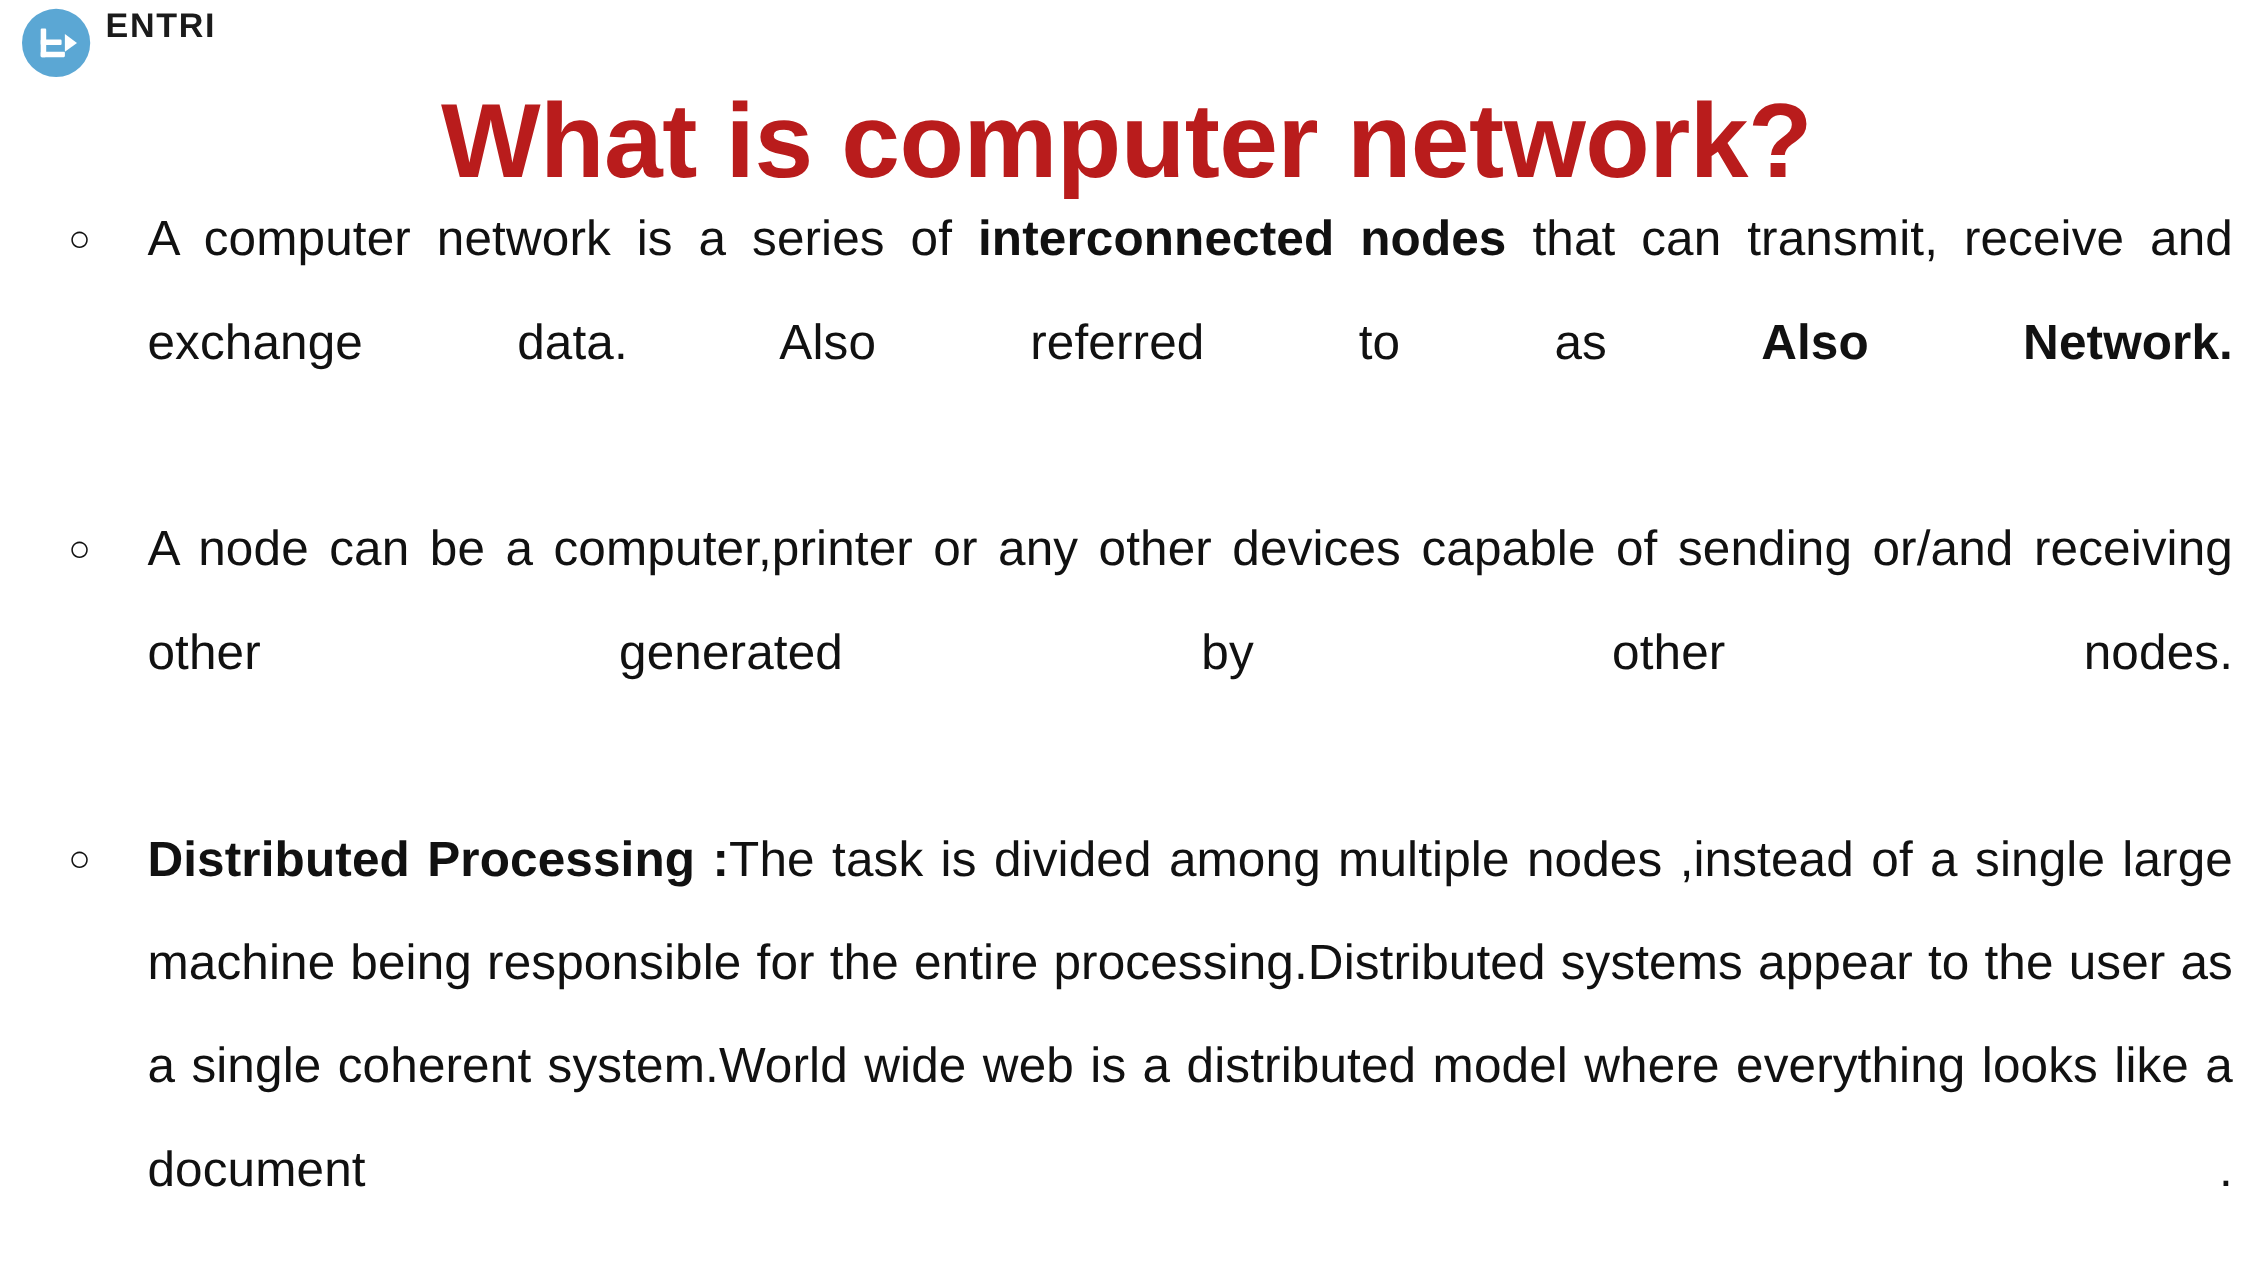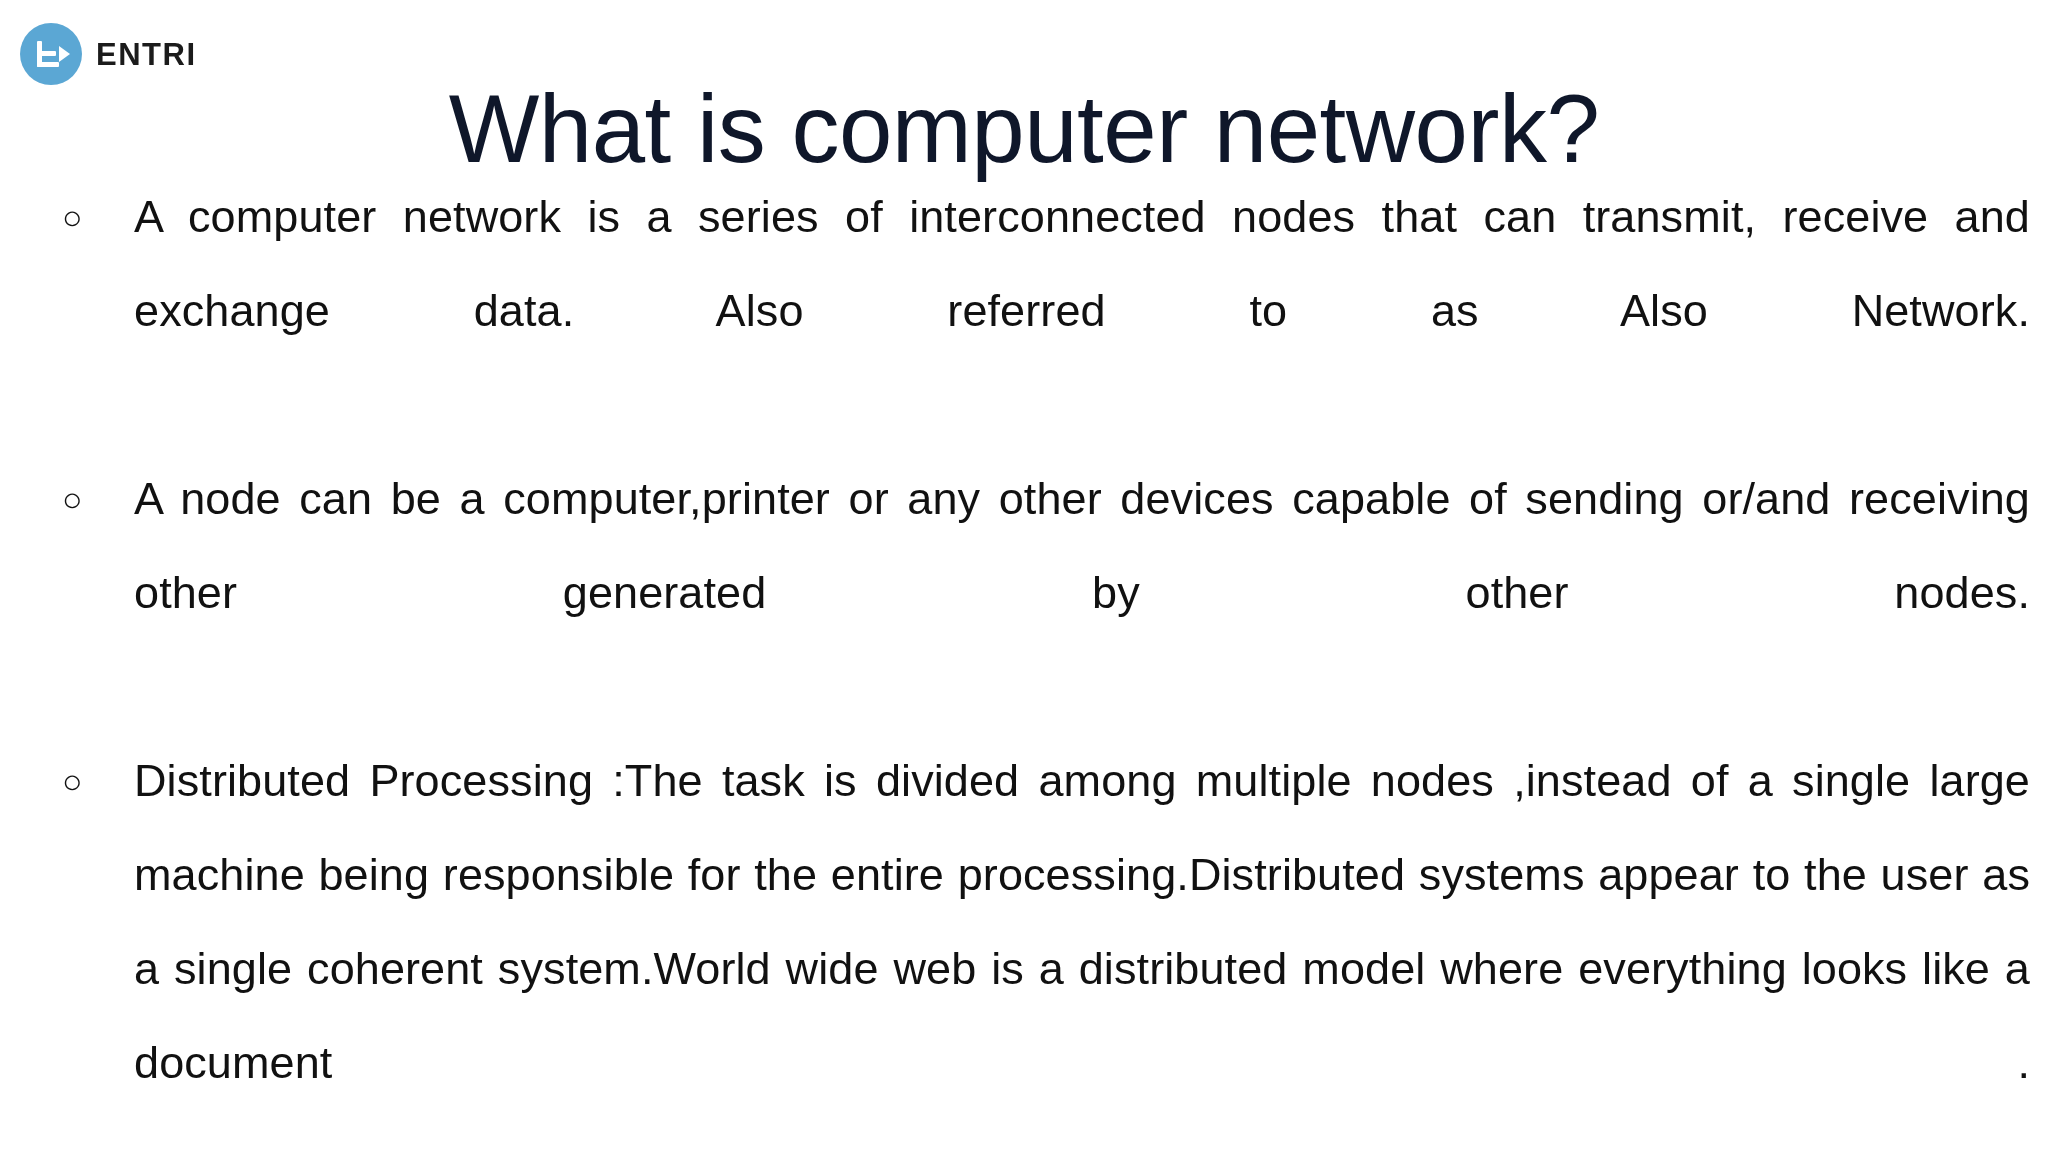--- a/index.html
+++ b/index.html
@@ -25,21 +25,20 @@
   }
 
   
   .logo {
     position: absolute;
     left: 12px;
     top: 8px;
     width: 228px;
     height: 92px;
     display: flex;
-    align-items: center;
     gap: 14px;
     padding-left: 8px;
     box-sizing: border-box;
   }
   .logo-mark {
     position: relative;
     width: 62px;
     height: 62px;
     border-radius: 50%;
     background: #5ba7d4;
@@ -95,22 +94,22 @@
 
   
   .title {
     position: absolute;
     left: 0;
     right: 0;
     top: 8px;
     text-align: center;
     font-family: "Liberation Sans Narrow", "Liberation Sans", "DejaVu Sans", sans-serif;
     font-size: 96px;
-    font-weight: normal;
-    color: #0f172a;
+    font-weight: bold;
+    color: #b91c1c;
     line-height: 1.18;
     letter-spacing: -0.5px;
     white-space: nowrap;
   }
 
   
   .body {
     position: absolute;
     left: 46px;
     right: 18px;
@@ -135,21 +134,21 @@
   .bullet-text {
     flex: 1 1 auto;
     font-family: "Liberation Sans Narrow", "Liberation Sans", "DejaVu Sans", sans-serif;
     font-size: 45px;
     line-height: 94px;
     color: #111111;
     text-align: justify;
     text-justify: inter-word;
     letter-spacing: 0.1px;
   }
-  .bullet-text b { font-weight: normal; }
+  .bullet-text b { font-weight: bold; }
 </style>
 </head>
 <body>
 
 <div class="slide">
 
   <div class="logo">
     <div class="logo-mark">
       <div class="logo-e">
         <div class="stem"></div>

